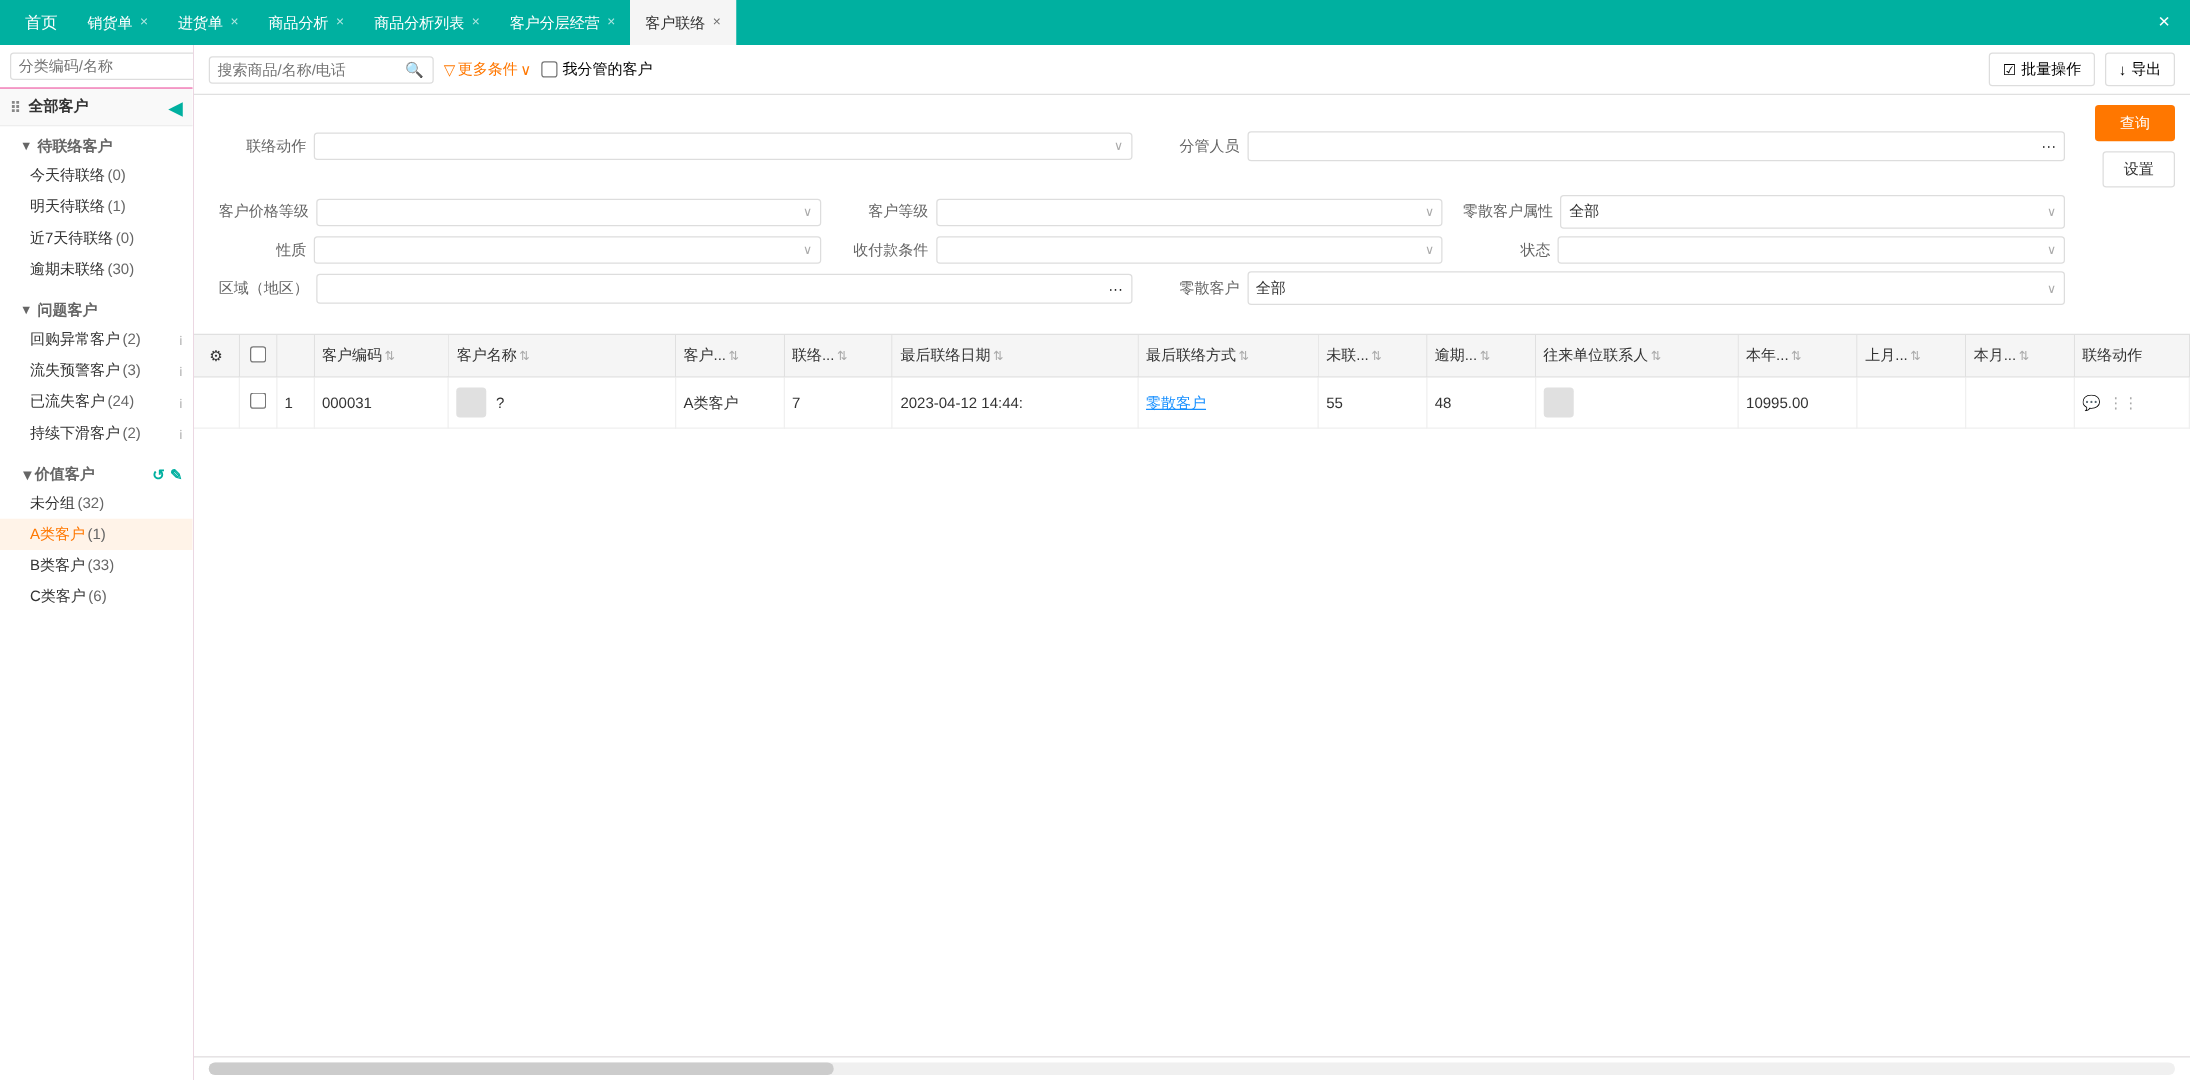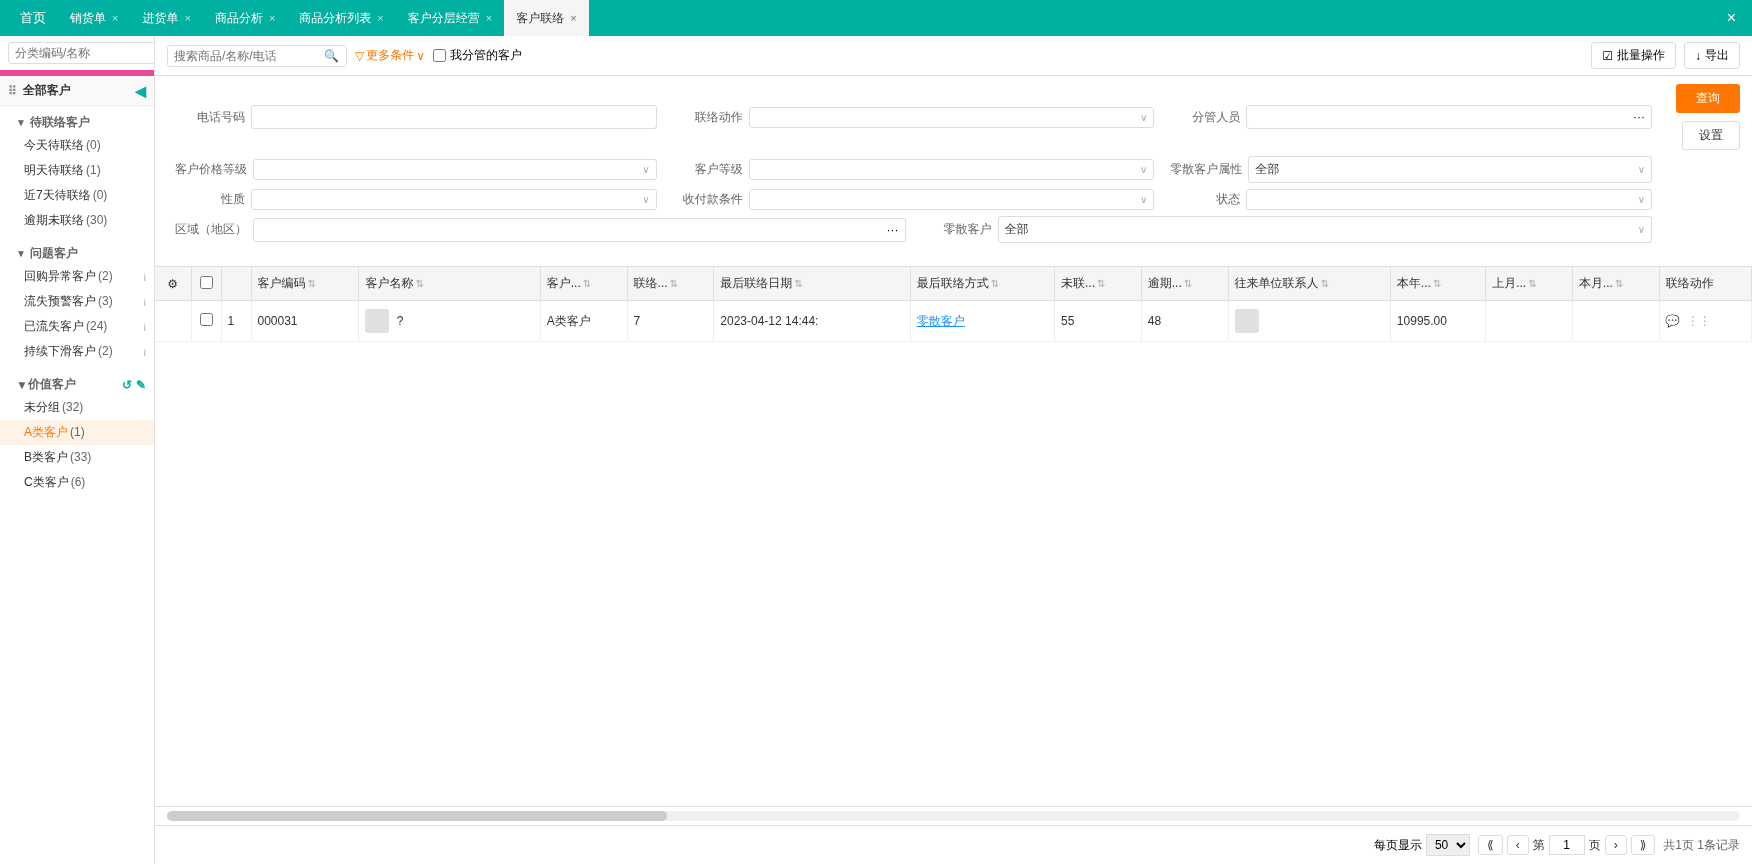--- a/index.html
+++ b/index.html
@@ -20,21 +20,21 @@
 
     
     .main-layout { display: flex; height: calc(864px - 36px); }
 
     
     .sidebar {
       width: 155px; background: white; border-right: 1px solid #e0e0e0; overflow-y: auto;
       flex-shrink: 0; padding-bottom: 10px;
     }
     .sidebar-search {
-      display: flex; align-items: center; padding: 6px 8px; border-bottom: 6px solid #ec4899;
+      display: flex; align-items: center; padding: 6px 8px; border-bottom: 1px solid #ec4899;
     }
     .sidebar-search input {
       border: 1px solid #ddd; border-radius: 3px; padding: 3px 6px; font-size: 12px; flex: 1; outline: none;
     }
     
     .sidebar-section-header {
       display: flex; align-items: center; padding: 6px 8px; font-weight: bold; color: #333;
       background: #f9f9f9; border-bottom: 1px solid #eee; cursor: pointer;
     }
     .sidebar-section-header .dots { margin-right: 6px; color: #888; }
@@ -292,24 +292,20 @@
         <button class="btn-export">
           <span>↓</span>
           <span>导出</span>
         </button>
       </div>
     </div>
 
     <div class="adv-filter">
 
       <div class="adv-filter-row">
-        <div class="filter-cell">
-          <span class="filter-label">电话号码</span>
-          <input class="filter-input" type="text" style="">
-        </div>
         <div class="filter-cell">
           <span class="filter-label">联络动作</span>
           <div class="filter-select">
             <span class="select-val"></span>
             <span class="arrow">∨</span>
           </div>
         </div>
         <div class="filter-cell">
           <span class="filter-label">分管人员</span>
           <div class="filter-select-dots">
@@ -516,33 +512,15 @@
         </tbody>
       </table>
     </div>
 
     <div class="table-footer-scroll">
       <div class="scroll-track">
         <div class="scroll-thumb"></div>
       </div>
     </div>
 
-    <div class="table-footer">
-      <div class="footer-page-size">
-        <span>每页显示</span>
-        <select>
-          <option>50</option>
-        </select>
-      </div>
-      <div class="footer-pagination">
-        <button class="page-btn">⟪</button>
-        <button class="page-btn">‹</button>
-        <span>第</span>
-        <input type="text" value="1" style="">
-        <span>页</span>
-        <button class="page-btn">›</button>
-        <button class="page-btn">⟫</button>
-      </div>
-      <div class="footer-total">共1页 1条记录</div>
-    </div>
 
   </div>
 </div>
 
 </body></html>

